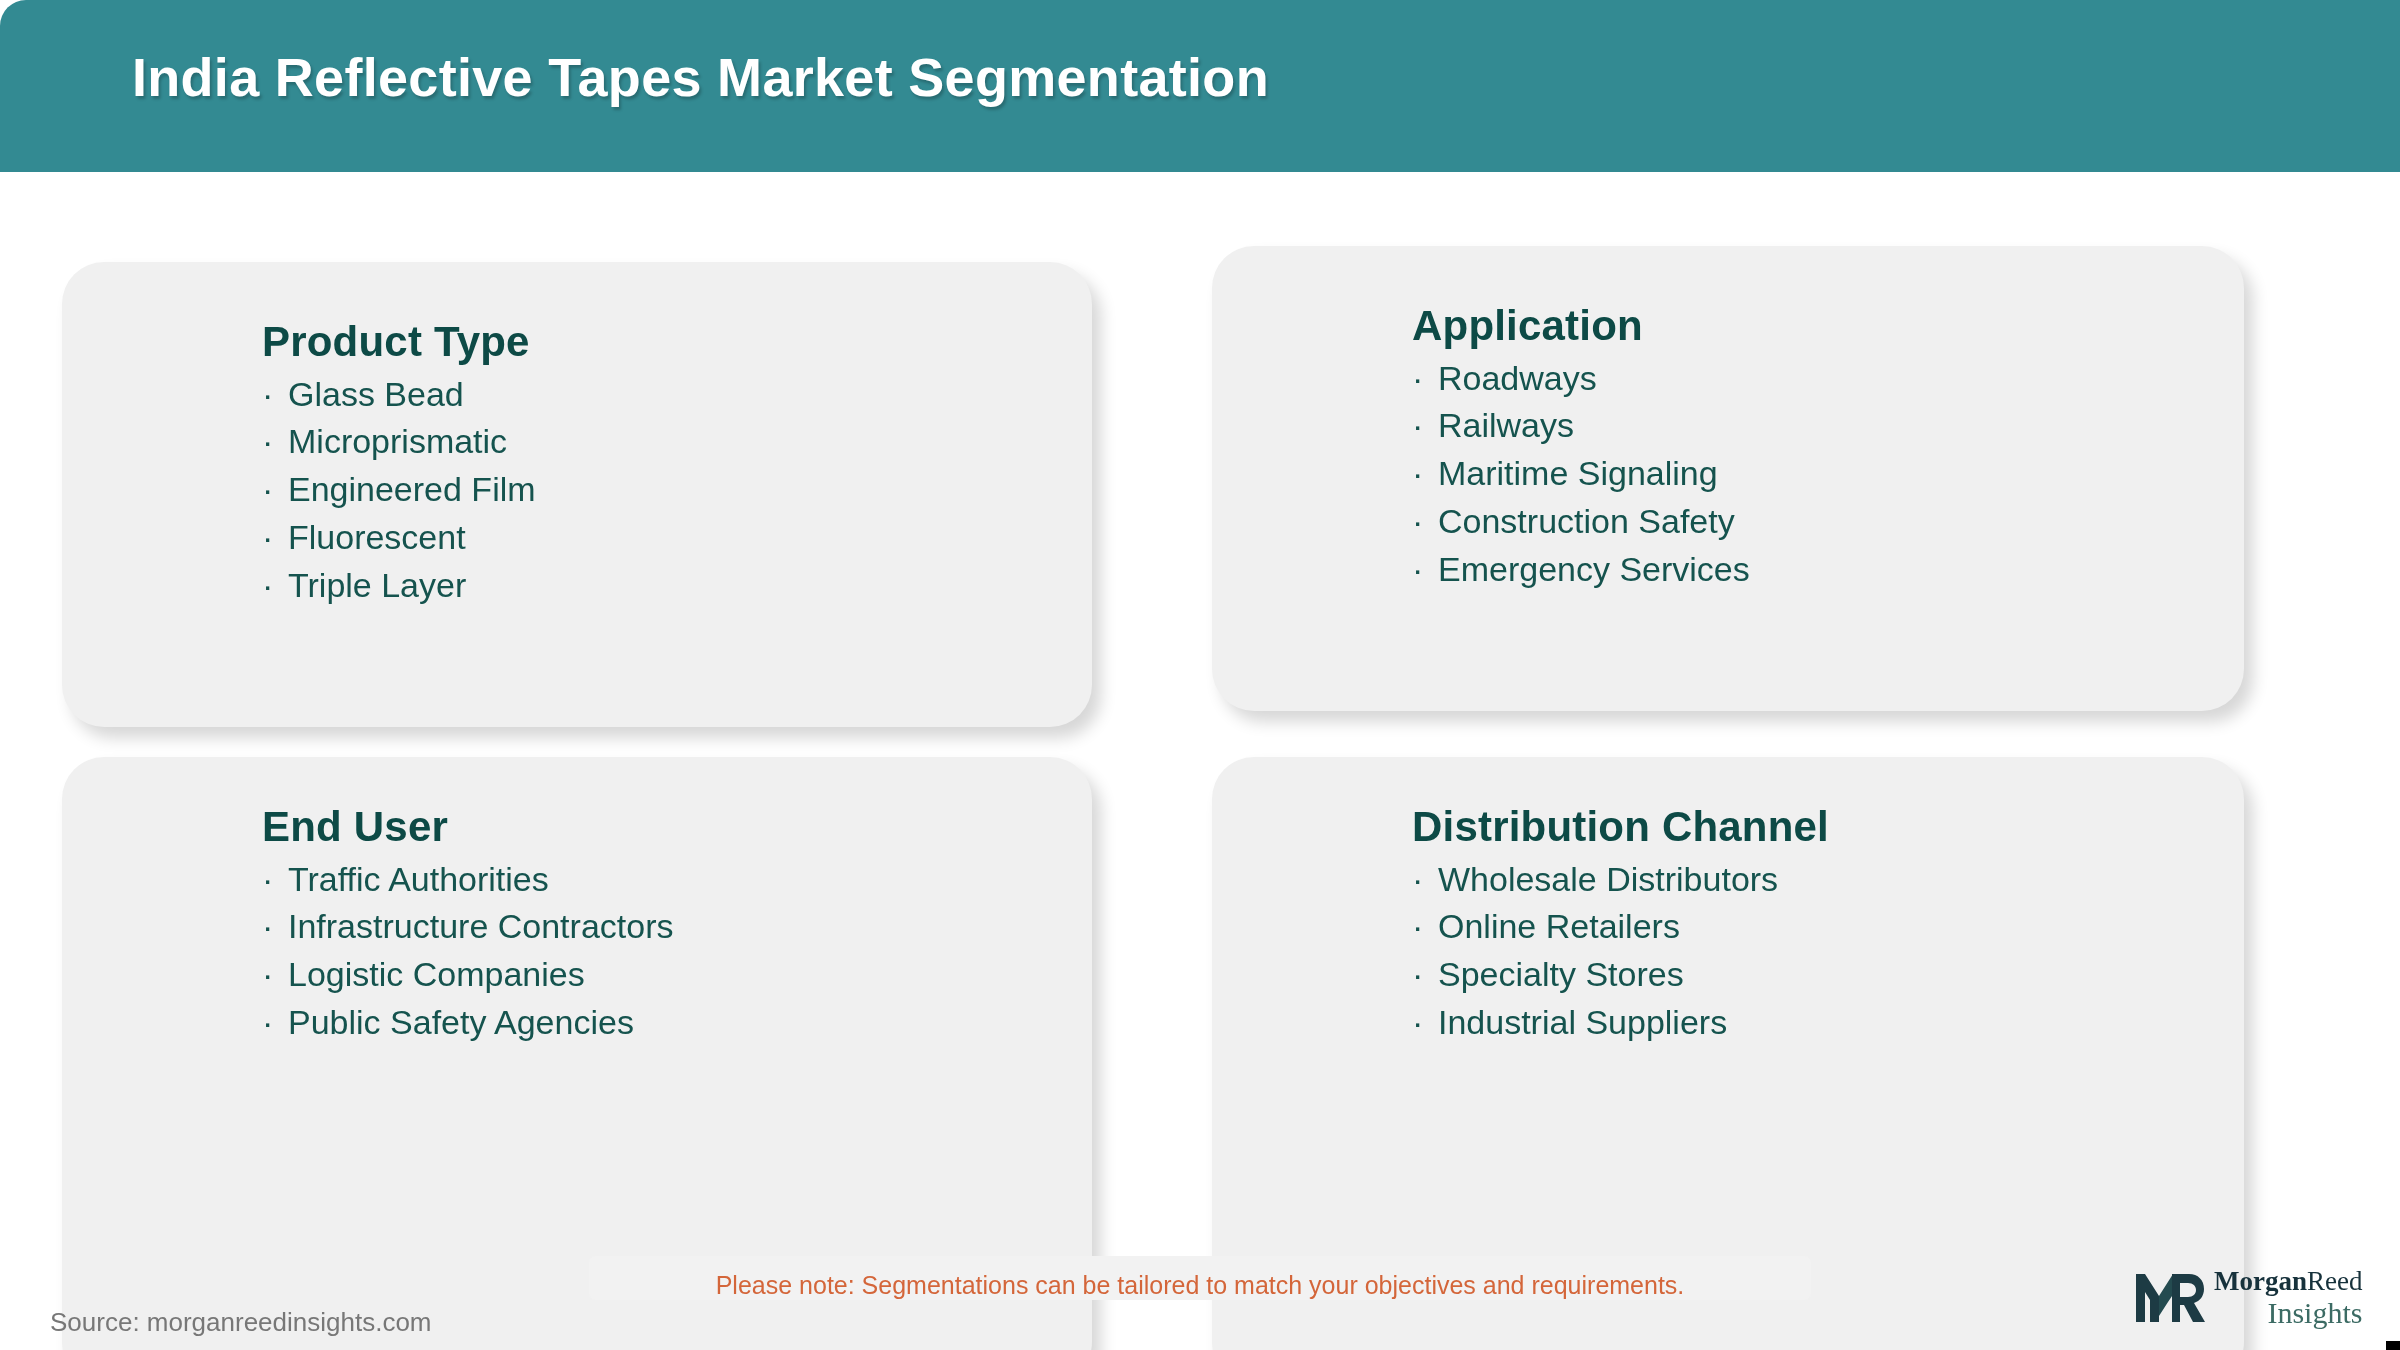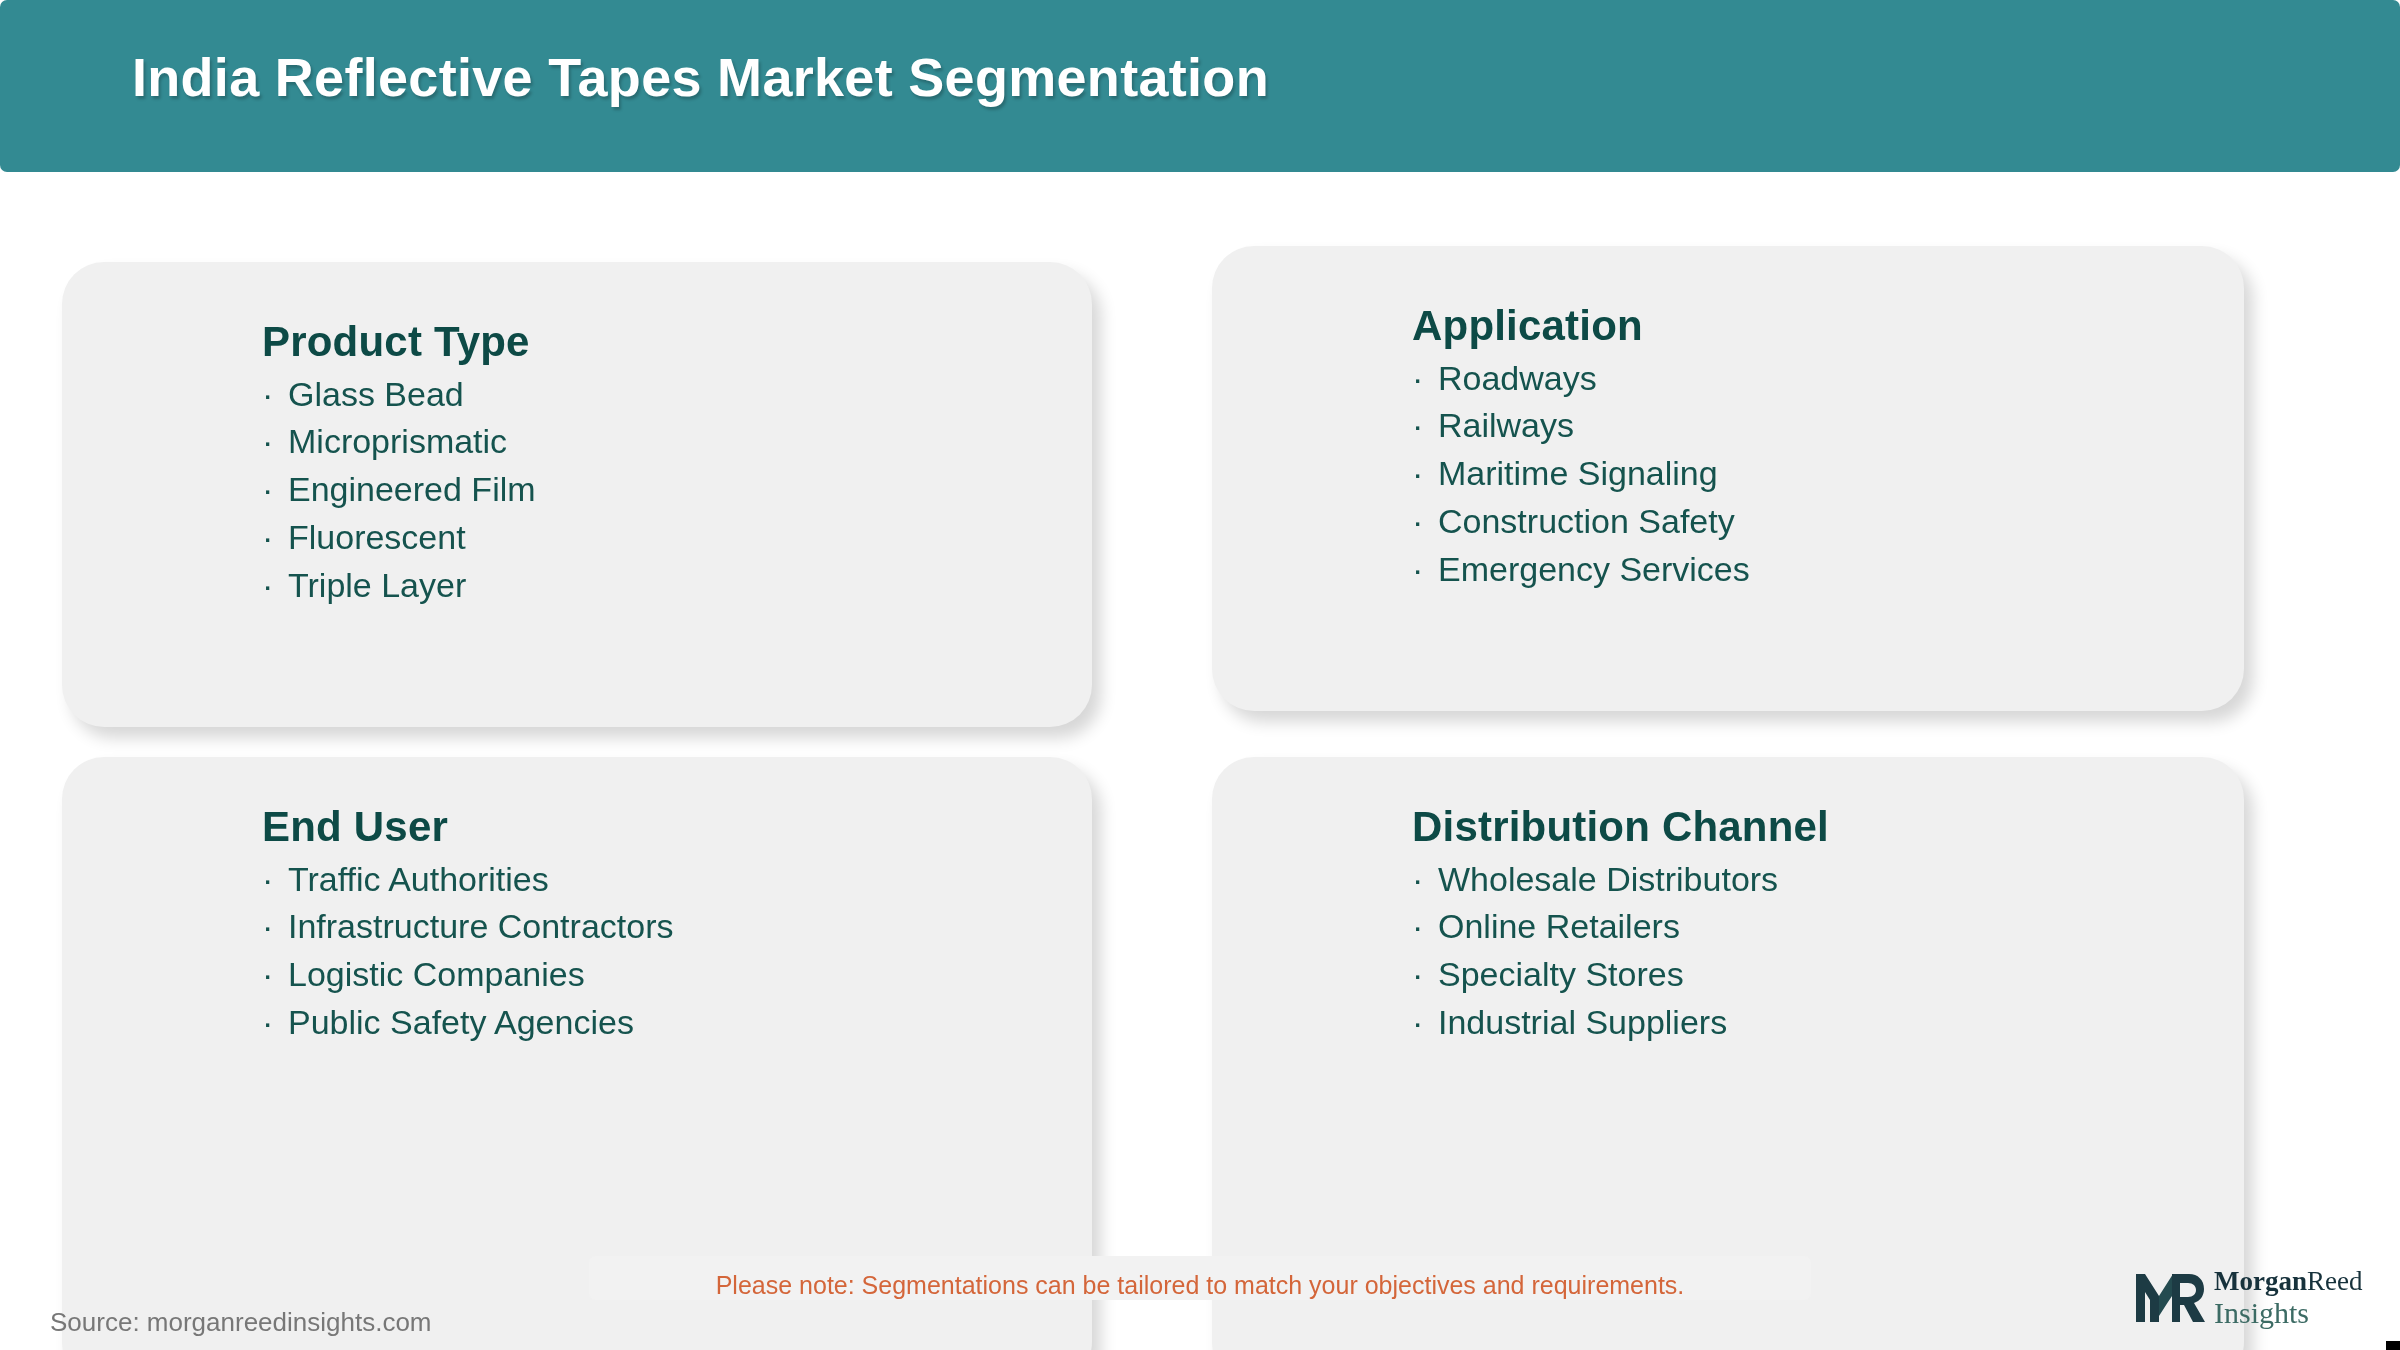--- a/index.html
+++ b/index.html
@@ -18,21 +18,20 @@
   
   .header {
     position: absolute;
     left: 0;
     top: 0;
     width: 2400px;
     height: 172px;
     background: #338a92;
     border-top-left-radius: 26px;
     overflow: hidden;
-    border-radius: 7px;
   }
   .header-title {
     position: absolute;
     left: 132px;
     top: 46px;
     font-size: 54px;
     font-weight: bold;
     color: #ffffff;
     letter-spacing: 0.3px;
     white-space: nowrap;
@@ -122,20 +121,21 @@
     margin-left: 40px;
   }
 
   
   .logo {
     position: absolute;
     left: 2134px;
     top: 1266px;
     width: 240px;
     height: 66px;
+    text-align: right;
   }
   .logo-mark {
     position: absolute;
     left: 0;
     top: 4px;
     width: 72px;
     height: 54px;
   }
   .logo-words {
     position: absolute;

